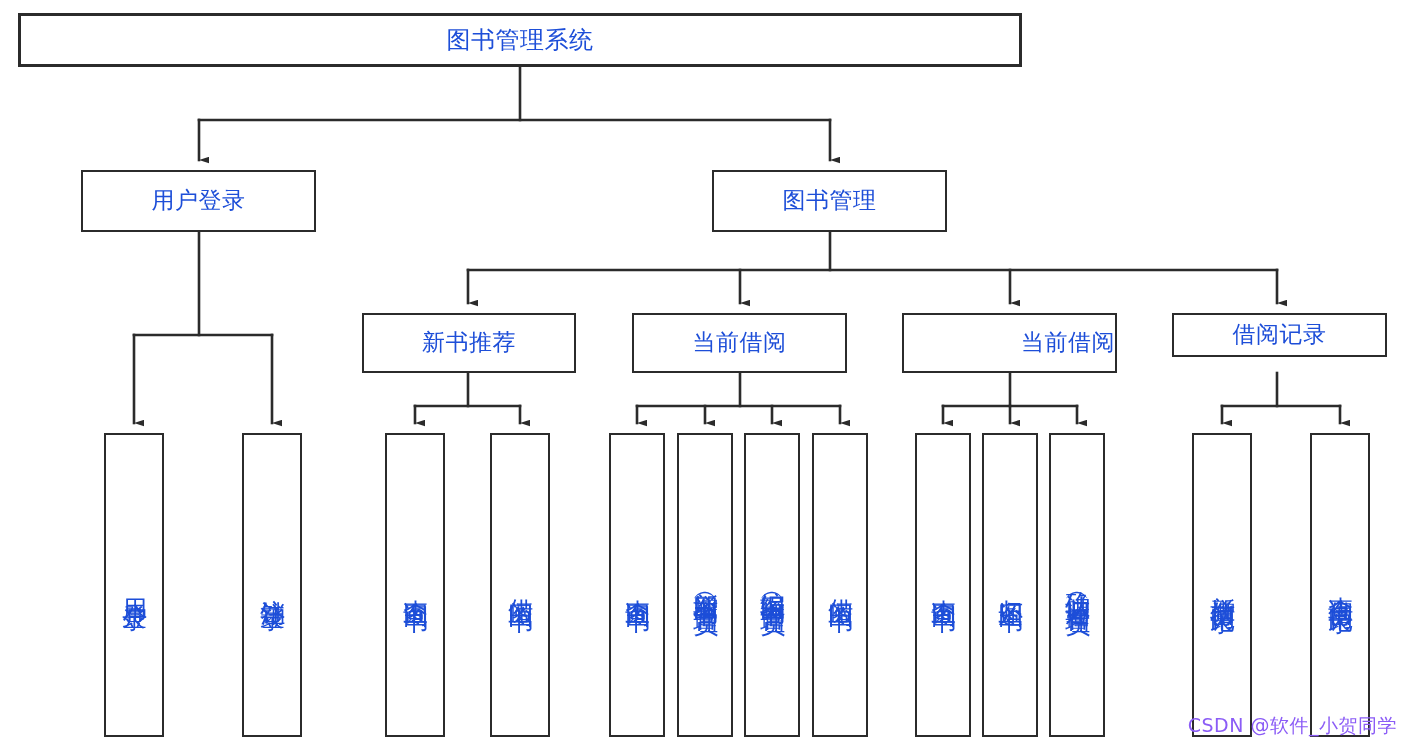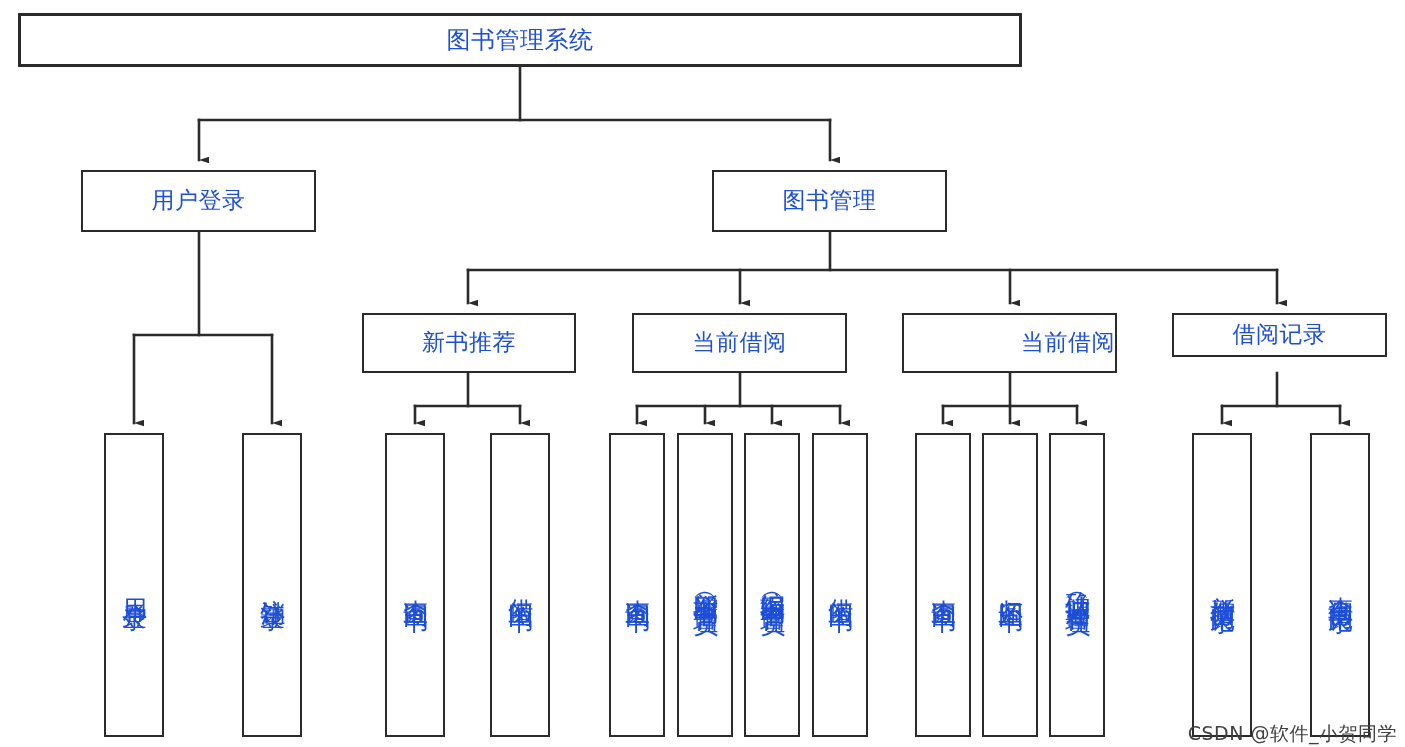--- a/index.html
+++ b/index.html
@@ -53,23 +53,23 @@
     text-orientation:upright;
     font-size:25px;
     line-height:1.05;
     letter-spacing:3px;
     white-space:nowrap;
     text-align:center;
   }
   .watermark{
     position:absolute;
     right:8px;
-    bottom:0;
+    bottom:8px;
     font-size:19px;
-    color:#404040;
+    color:#8b5cf6;
     letter-spacing:0.5px;
     white-space:nowrap;
   }
 </style>
 </head>
 <body>
 
 <div id="canvas">
 
   <svg class="wires" viewBox="0 0 1405 747" xmlns="http://www.w3.org/2000/svg">

